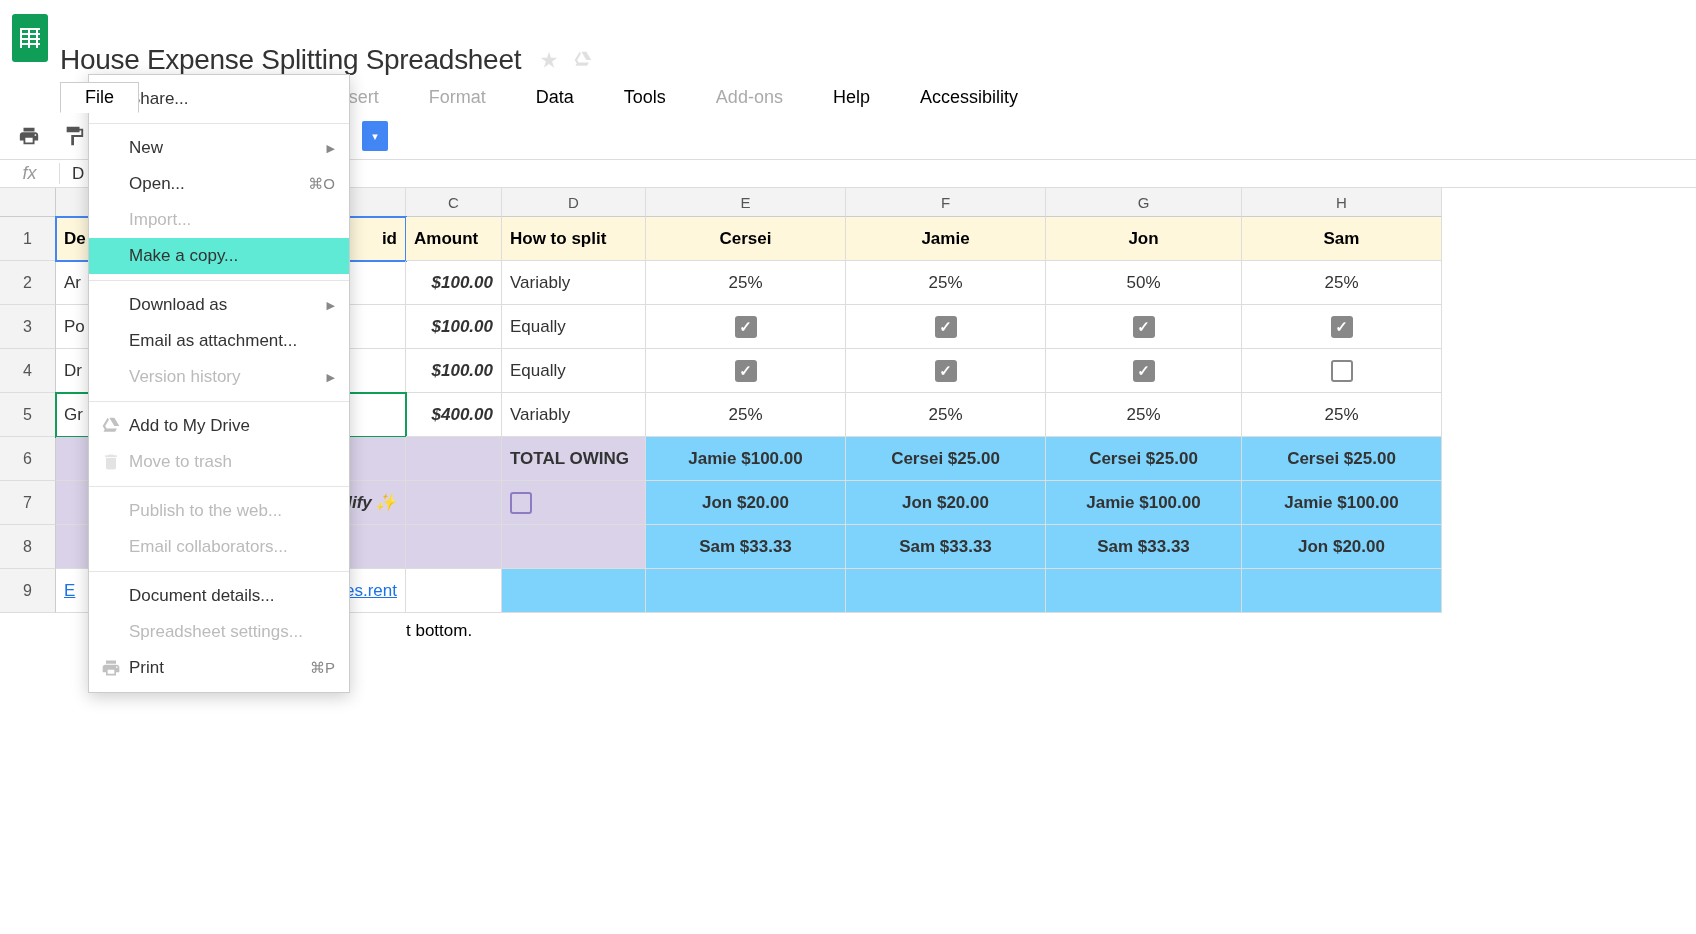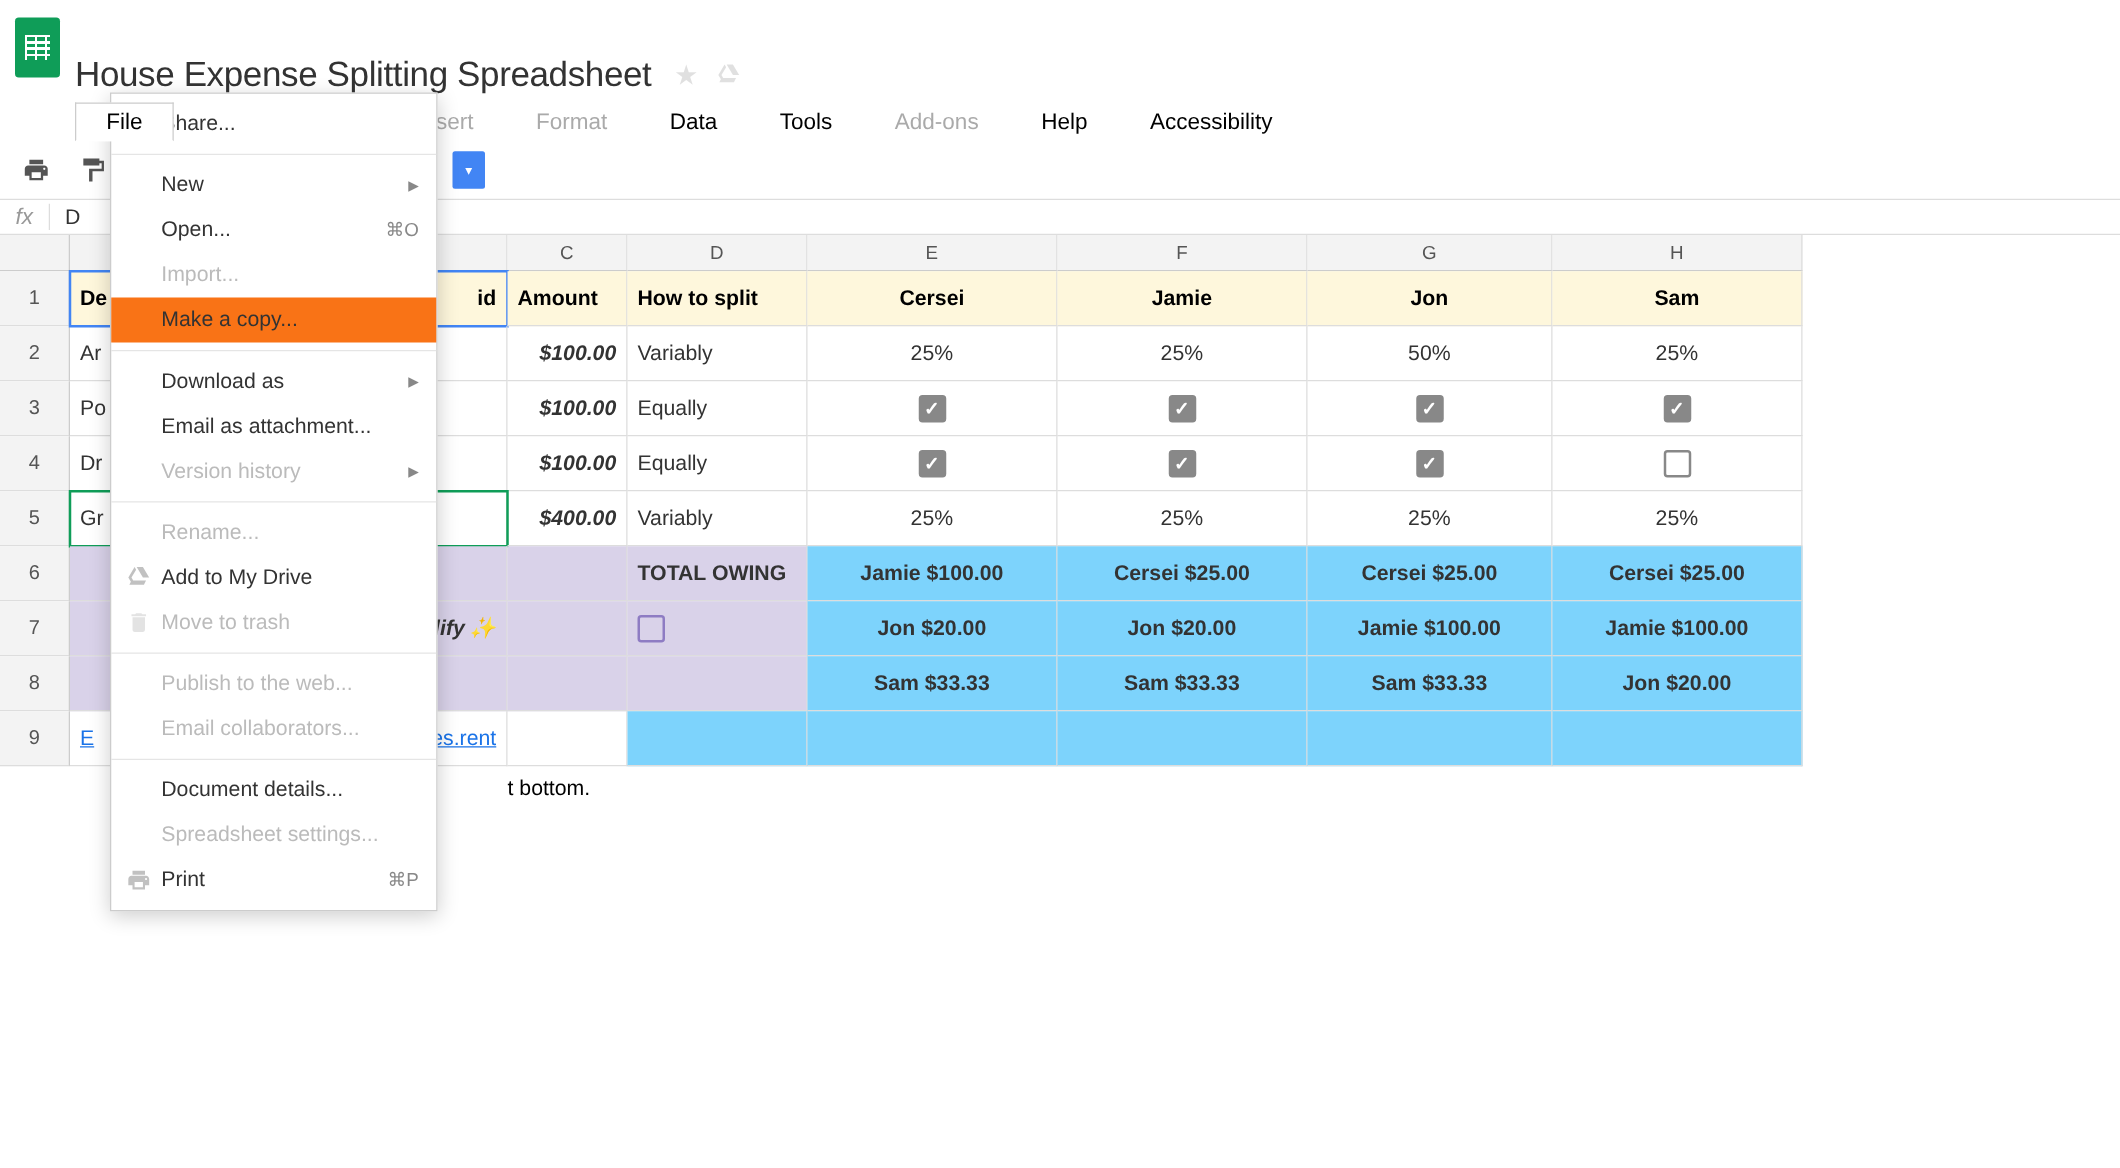--- a/index.html
+++ b/index.html
@@ -21,21 +21,21 @@
     .menu-item.disabled { color: #aaa; }
     .menu-item.active { border: 1px solid #ccc; border-bottom: 1px solid #fff; background: #fff; position: relative; z-index: 101; }
     
     .toolbar { display: flex; align-items: center; padding: 8px 12px; border-bottom: 1px solid #ddd; gap: 8px; }
     .toolbar-btn { width: 34px; height: 30px; display: flex; align-items: center; justify-content: center; color: #555; }
     .paint-btn { width: 40px; height: 30px; display: flex; align-items: center; justify-content: center; }
     .blue-btn { width: 26px; height: 30px; background: #4285f4; border-radius: 2px; display: flex; align-items: center; justify-content: center; margin-left: 260px; }
     .blue-btn::after { content: '▾'; color: #fff; font-size: 11px; }
     
     .formula-bar { display: flex; align-items: center; border-bottom: 1px solid #ddd; height: 28px; }
-    .fx-label { width: 40px; text-align: center; font-style: italic; color: #999; font-size: 18px; border-right: 1px solid #ddd; }
+    .fx-label { width: 60px; text-align: center; font-style: italic; color: #999; font-size: 18px; border-right: 1px solid #ddd; }
     .formula-input { flex: 1; padding: 0 12px; font-size: 17px; }
     
     .sheet-area { display: flex; }
     .row-headers { display: flex; flex-direction: column; }
     .corner { width: 56px; height: 29px; background: #f3f3f3; border-right: 1px solid #ccc; border-bottom: 1px solid #ccc; }
     .row-header { width: 56px; background: #f3f3f3; border-right: 1px solid #ccc; border-bottom: 1px solid #ddd; display: flex; align-items: center; justify-content: center; color: #555; font-size: 16px; }
     
     .grid { flex: 1; }
     .col-headers { display: flex; height: 29px; }
     .col-header { background: #f3f3f3; border-right: 1px solid #ddd; border-bottom: 1px solid #ccc; display: flex; align-items: center; justify-content: center; color: #555; font-size: 15px; }
@@ -56,21 +56,21 @@
     .checkbox.checked { background: #888; }
     .checkbox.checked::after { content: '✓'; color: #fff; font-size: 15px; font-weight: bold; }
     .checkbox.unchecked { border: 2px solid #888; }
     .checkbox.purple-unchecked { border: 2.5px solid #8e7cc3; }
     
     .sparkle { color: #d4af37; margin-left: 4px; }
     
     .file-menu { position: absolute; left: 88px; top: 74px; width: 262px; background: #fff; border: 1px solid #ccc; box-shadow: 0 4px 16px rgba(0,0,0,0.2); z-index: 100; padding: 6px 0; }
     .menu-row { height: 36px; display: flex; align-items: center; padding: 0 14px 0 40px; font-size: 17px; color: #333; position: relative; cursor: pointer; }
     .menu-row.disabled { color: #bbb; cursor: default; }
-    .menu-row.highlighted { background: #f97316; }
+    .menu-row.highlighted { background: #5eead4; }
     .menu-separator { height: 1px; background: #e5e5e5; margin: 6px 0; }
     .menu-shortcut { position: absolute; right: 14px; color: #888; font-size: 15px; }
     .menu-arrow { position: absolute; right: 14px; color: #888; font-size: 11px; }
     .menu-icon { position: absolute; left: 12px; width: 20px; height: 20px; opacity: 0.4; }
     
     .bottom-text { padding: 8px 10px 8px 350px; font-size: 17px; color: #000000; }
     
     .col-C { width: 96px; } .col-D { width: 144px; } .col-E { width: 200px; } .col-F { width: 200px; } .col-G { width: 196px; } .col-H { width: 200px; }
     .col-partial { width: 350px; } .h-44 { height: 44px; }
   </style>
@@ -290,21 +290,20 @@
   <div class="menu-row">
       <span>Download as</span>
       <span class="menu-arrow">▶</span>
     </div>
   <div class="menu-row">Email as attachment...</div>
   <div class="menu-row disabled">
       <span>Version history</span>
       <span class="menu-arrow">▶</span>
     </div>
   <div class="menu-separator"></div>
-  <div class="menu-row disabled">Rename...</div>
   <div class="menu-row">
     <svg class="menu-icon" viewBox="0 0 24 24">
         <path fill="#666" d="M8 2l-6 10 3 5h3l-3-5 4.5-7.5L8 2zm2 0l6 10h6L16 2h-6zm-5 13l-2 4h14l2-4H5z"></path>
       </svg>
     <span>Add to My Drive</span>
   </div>
   <div class="menu-row disabled">
     <svg class="menu-icon" viewBox="0 0 24 24">
         <path fill="#bbb" d="M6 19c0 1.1.9 2 2 2h8c1.1 0 2-.9 2-2V7H6v12zM19 4h-3.5l-1-1h-5l-1 1H5v2h14V4z"></path>
       </svg>

